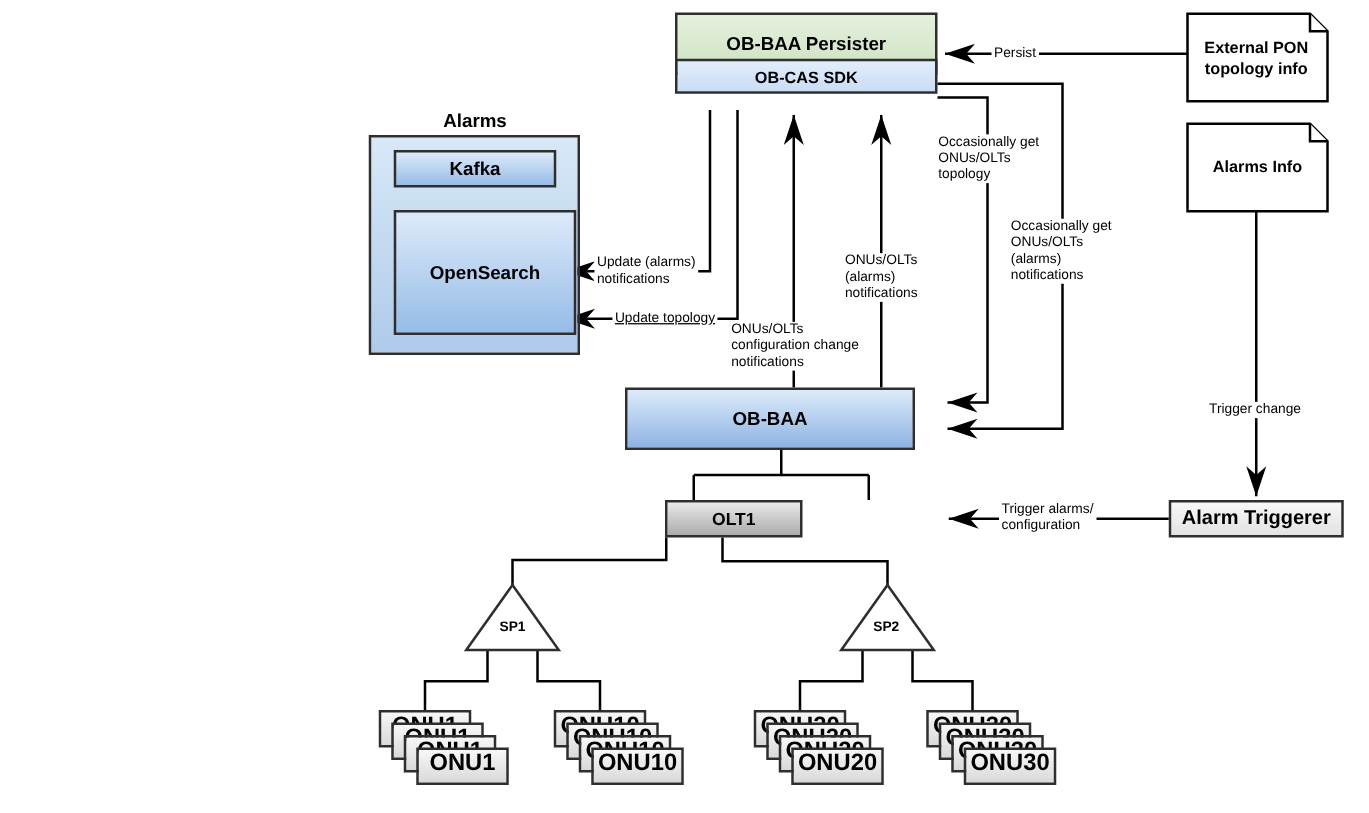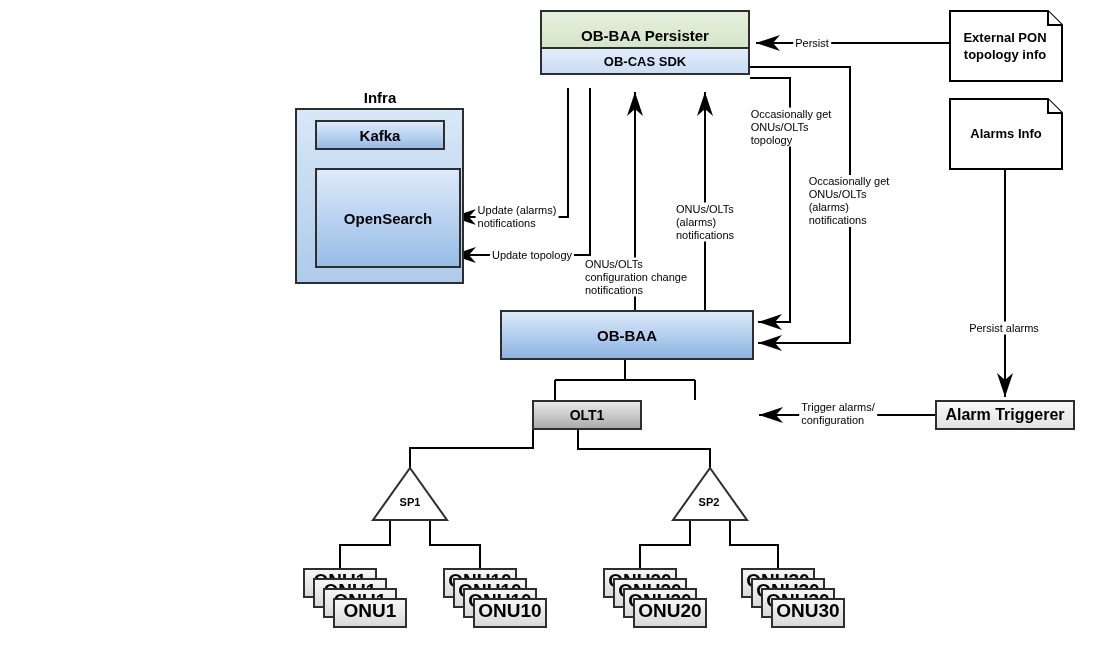--- a/index.html
+++ b/index.html
@@ -86,29 +86,29 @@
     <g>
       <path d="M950,11 L1048,11 L1062,25 L1062,81 L950,81 Z" fill="#ffffff" stroke="#000" stroke-width="2"></path>
       <path d="M1048,11 L1048,25 L1062,25" fill="#ffffff" stroke="#000" stroke-width="2"></path>
     </g>
     <g>
       <path d="M950,99 L1048,99 L1062,113 L1062,169 L950,169 Z" fill="#ffffff" stroke="#000" stroke-width="2"></path>
       <path d="M1048,99 L1048,113 L1062,113" fill="#ffffff" stroke="#000" stroke-width="2"></path>
     </g>
   </svg>
 
-  <div class="free-label f15" style="left:380px;top:97px;">Infra</div>
+  <div class="free-label f15" style="left:380px;top:97px;">Alarms</div>
   <div class="box infra" style="left:295px;top:108px;width:169px;height:176px;"></div>
   <div class="box blue2 f15" style="left:315px;top:120px;width:130px;height:30px;">Kafka</div>
   <div class="box blue2 f15" style="left:315px;top:168px;width:146px;height:100px;">OpenSearch</div>
 
   <div class="box green f15" style="left:540px;top:10px;width:210px;height:50px;">OB-BAA Persister</div>
   <div class="box sdkblue f13" style="left:540px;top:47px;width:210px;height:28px;">OB-CAS SDK</div>
 
-  <div class="box blue f15" style="left:500px;top:310px;width:254px;height:50px;">OB-BAA</div>
+  <div class="box blue f15" style="left:500px;top:310px;width:232px;height:50px;">OB-BAA</div>
 
   <div class="box grey f14" style="left:500px;top:400px;width:110px;height:30px;">OLT1</div>
 
   <div class="box lgrey f16" style="left:935px;top:400px;width:140px;height:30px;">Alarm Triggerer</div>
 
   <div class="free-label f13" style="left:1005px;top:46px;line-height:17px;">External PON
 topology info</div>
   <div class="free-label f13" style="left:1006px;top:133px;">Alarms Info</div>
 
   <div class="free-label f11" style="left:410px;top:502px;">SP1</div>
@@ -137,24 +137,24 @@
   <div class="edge-label" style="left:812px;top:43px;">Persist</div>
   <div class="edge-label" style="left:791px;top:127px;">Occasionally get
 ONUs/OLTs
 topology</div>
   <div class="edge-label" style="left:849px;top:201px;">Occasionally get
 ONUs/OLTs
 (alarms)
 notifications</div>
   <div class="edge-label" style="left:517px;top:217px;">Update (alarms)
 notifications</div>
-  <div class="edge-label" style="left:532px;top:255px;">Update topology</div>
+  <div class="edge-label" style="left:532px;top:255px;text-decoration:underline;">Update topology</div>
   <div class="edge-label" style="left:636px;top:277px;">ONUs/OLTs
 configuration change
 notifications</div>
   <div class="edge-label" style="left:705px;top:222px;">ONUs/OLTs
 (alarms)
 notifications</div>
-  <div class="edge-label" style="left:1004px;top:328px;">Persist alarms</div>
+  <div class="edge-label" style="left:1004px;top:328px;">Trigger change</div>
   <div class="edge-label" style="left:838px;top:414px;">Trigger alarms/
 configuration</div>
 
 </div>
 
 </body></html>

